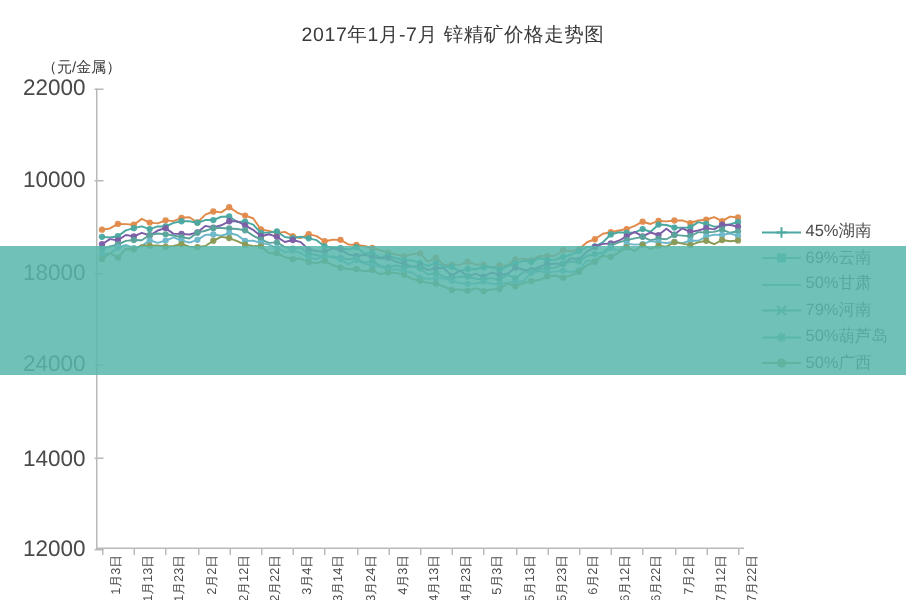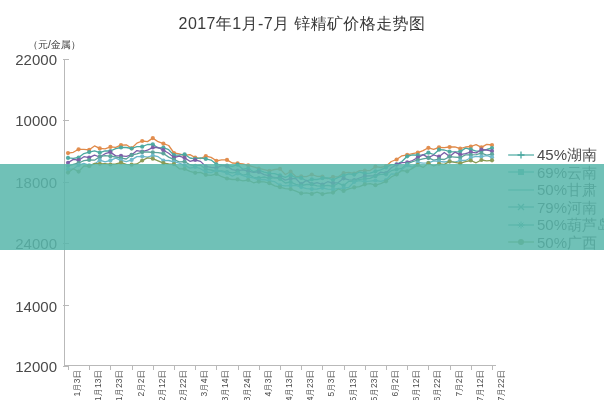--- a/index.html
+++ b/index.html
@@ -9,21 +9,21 @@
     font-family:"Liberation Sans","DejaVu Sans",sans-serif;
     position:relative;
     overflow:hidden;
   }
   #stage { position:absolute; left:0; top:0; width:604px; height:400px; }
 
   .chart-title {
     position:absolute;
     left:0; top:14px; width:604px;
     text-align:center;
-    font-size:16px;
+    font-size:13px;
     color:#3a3a3a;
     letter-spacing:.4px;
     white-space:nowrap;
   }
 
   .y-unit {
     position:absolute;
     left:28px; top:38px;
     font-size:10px;
     color:#3a3a3a;
@@ -86,21 +86,21 @@
   
   .legend {
     position:absolute;
     left:508px; top:146px;
     width:96px;
   }
   .legend-item {
     display:flex;
     align-items:center;
     height:17.5px;
-    font-size:15px;
+    font-size:11px;
     color:#4a4a4a;
     white-space:nowrap;
   }
   .legend-mark {
     width:26px; height:10px;
     margin-right:3px;
     flex:0 0 26px;
     position:relative;
   }
   .legend-mark svg { display:block; }

